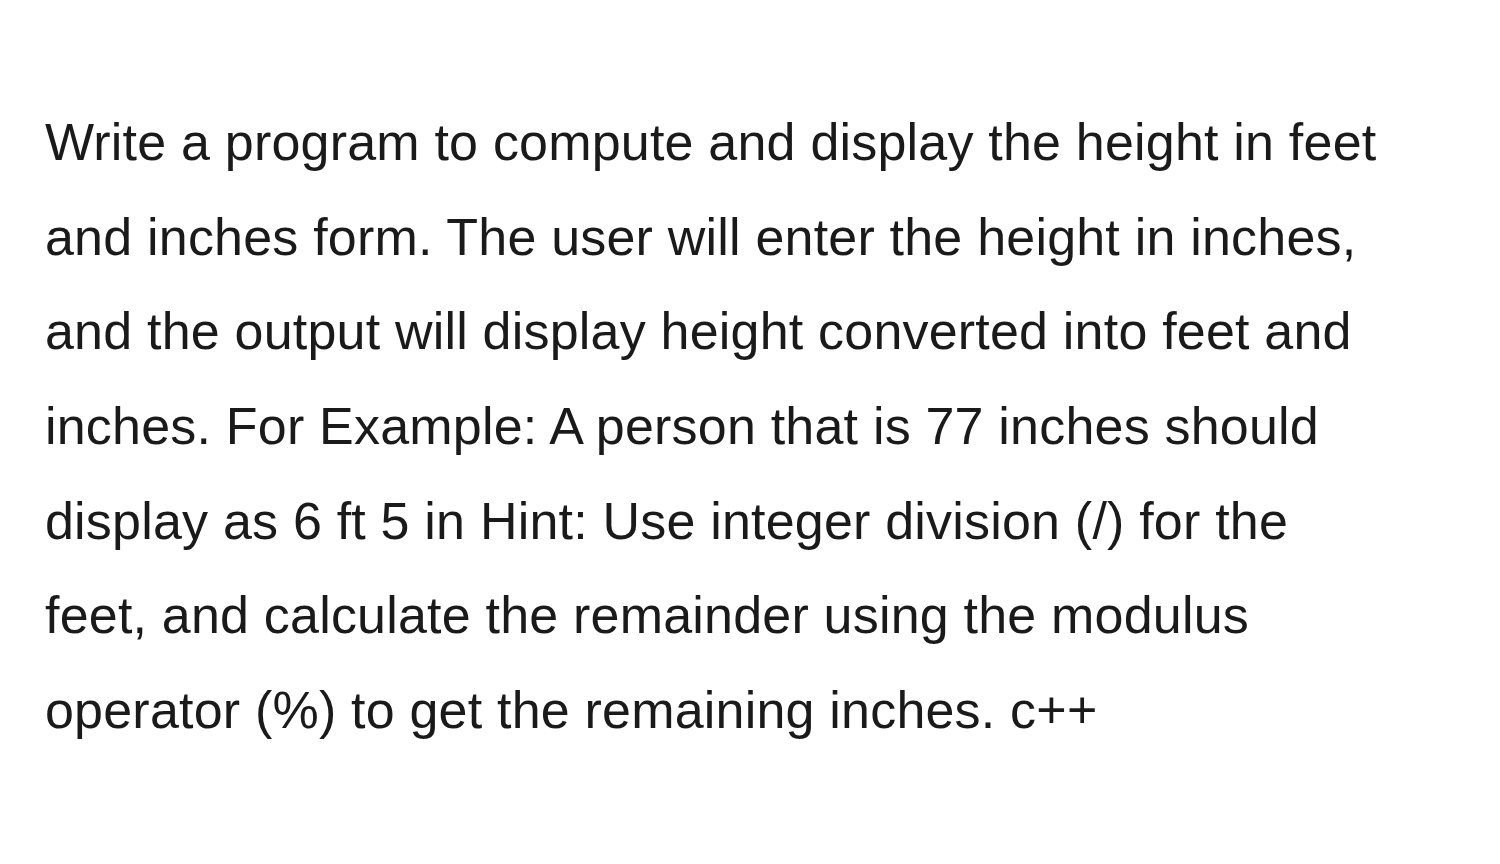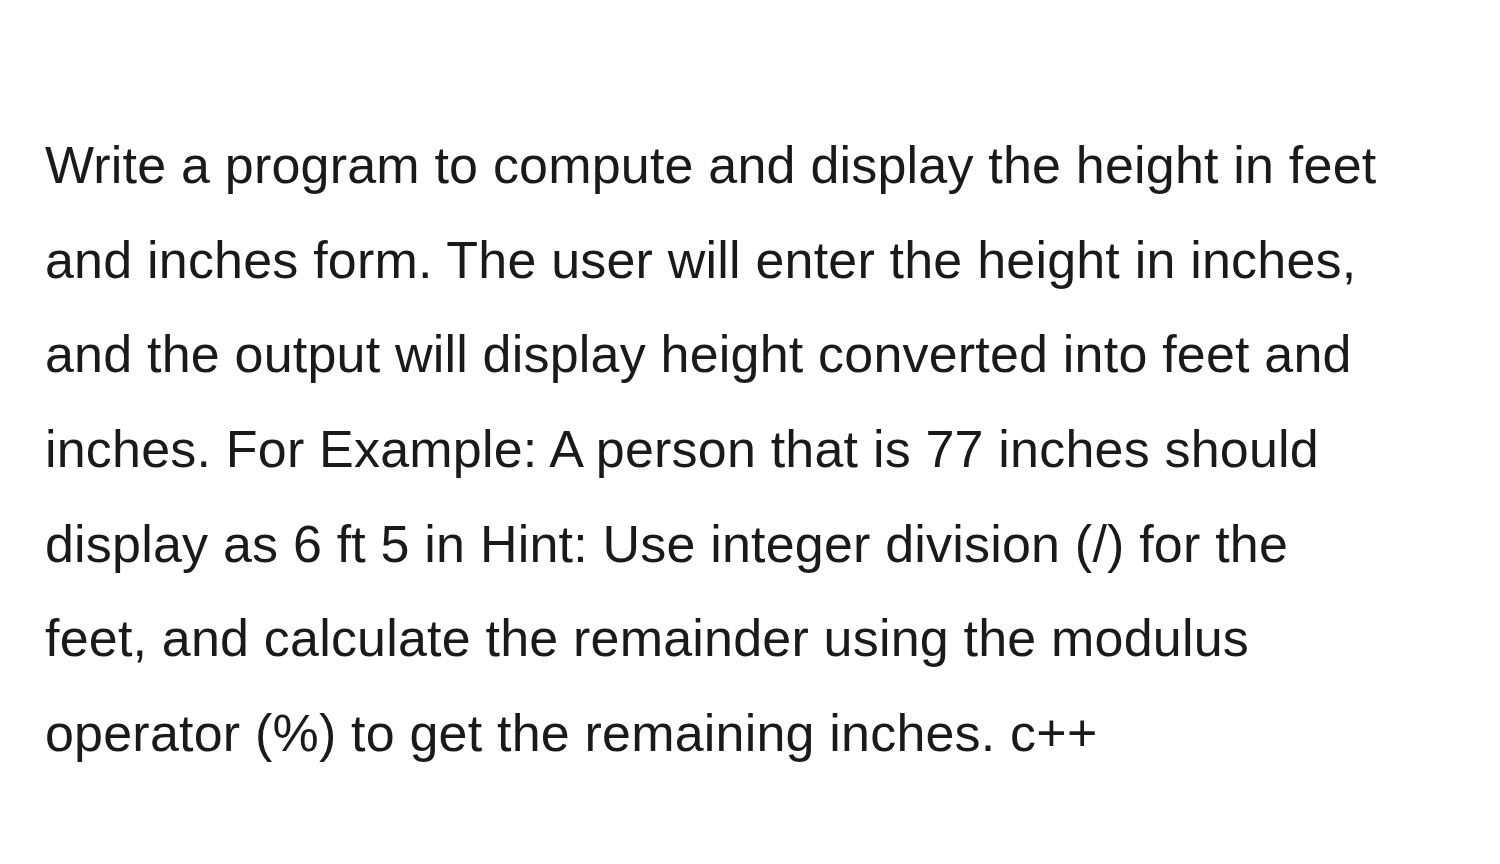--- a/index.html
+++ b/index.html
@@ -13,21 +13,20 @@
     background: #ffffff;
     overflow: hidden;
   }
   body {
     font-family: -apple-system, BlinkMacSystemFont, "Segoe UI", Helvetica, Arial, sans-serif;
     color: #000000;
   }
   .content {
     padding: 95px 40px 40px 45px;
     max-width: 1440px;
-    margin-top: 23px;
   }
   .problem-text {
     font-size: 52px;
     line-height: 1.82;
     font-weight: 400;
     letter-spacing: 0.2px;
     color: #1a1a1a;
   }
 </style>
 </head>

